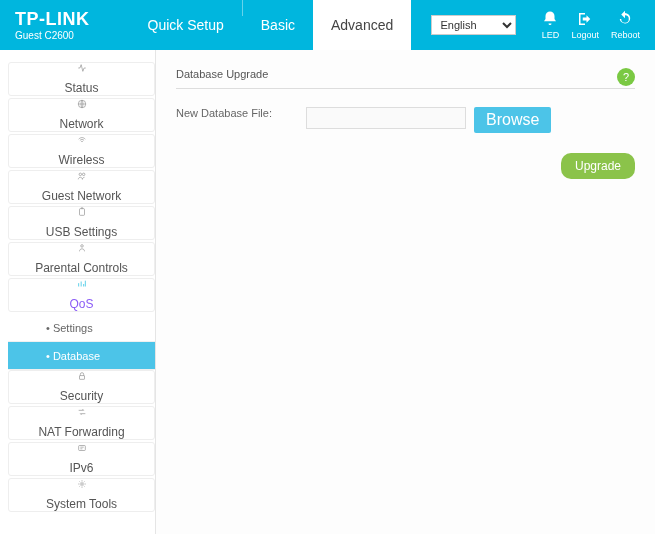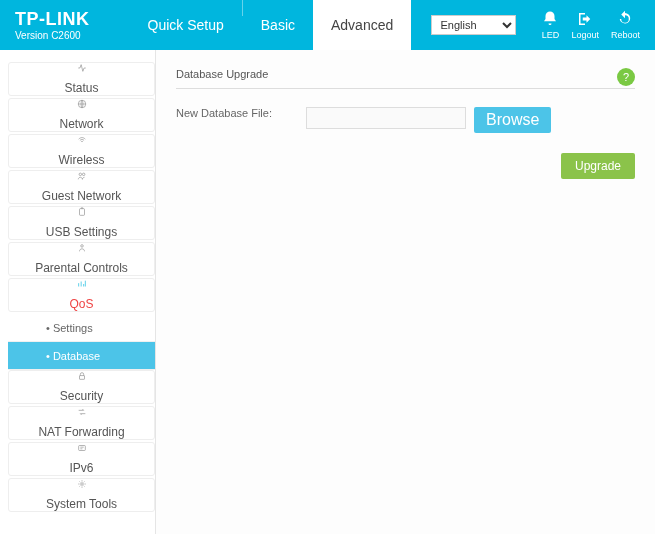--- a/index.html
+++ b/index.html
@@ -12,41 +12,41 @@
 .nav-tab { padding: 0 18px; height: 100%; display: flex; align-items: center; cursor: pointer; font-size: 14px; }
 .nav-tab.active { background: #fff; color: #444; }
 .nav-sep { width: 1px; height: 16px; background: rgba(255,255,255,0.4); }
 .lang-select { margin-left: auto; margin-right: 25px; background: #fff; border: 1px solid #ccc; font-size: 11px; padding: 2px 4px; width: 85px; height: 20px; color: #333; }
 .header-icons { display: flex; gap: 12px; }
 .header-icon { display: flex; flex-direction: column; align-items: center; cursor: pointer; font-size: 9px; gap: 2px; }
 .header-icon svg { width: 18px; height: 18px; fill: white; }
 .main { display: flex; height: calc(100% - 50px); }
 .sidebar { width: 156px; background: #fff; border-right: 1px solid #e5e5e5; padding: 12px 0 12px 8px; overflow-y: auto; }
 .side-item { display: flex; align-items: center; height: 34px; padding: 0 10px; font-size: 12px; color: #555; cursor: pointer; border: 1px solid #eee; border-radius: 3px; margin-bottom: 2px; gap: 8px; flex-direction: column; }
-.side-item.active { color: #ef4444; }
+.side-item.active { color: #8b5cf6; }
 .side-item svg { width: 16px; height: 16px; stroke: #888; fill: none; stroke-width: 1.5; }
 .side-item.active svg { stroke: #00b6de; }
 .side-sub { height: 28px; display: flex; align-items: center; padding-left: 38px; font-size: 11px; color: #666; cursor: pointer; border-bottom: 1px solid #f0f0f0; }
 .side-sub.active { background: #4cc4e8; color: #fff; }
 .content { flex: 1; padding: 18px 20px; background: #fdfdfd; position: relative; }
 .content-title { font-size: 11px; color: #555; padding-bottom: 8px; border-bottom: 1px solid #ddd; margin-bottom: 18px; }
 .help-icon { position: absolute; right: 20px; top: 18px; width: 18px; height: 18px; border-radius: 50%; background: #7ac943; color: #fff; display: flex; align-items: center; justify-content: center; font-size: 11px; cursor: pointer; }
 .form-row { display: flex; align-items: flex-start; margin-bottom: 12px; font-size: 11px; color: #666; }
 .form-label { width: 130px; }
 .file-input { width: 160px; height: 22px; border: 1px solid #ddd; background: #fafafa; margin-right: 8px; }
 .browse-btn { background: #4cc4e8; color: #fff; border: none; padding: 4px 12px; font-size: 16px; cursor: pointer; border-radius: 2px; }
-.upgrade-btn { background: #8bc34a; color: #fff; border: none; padding: 6px 14px; font-size: 12px; cursor: pointer; border-radius: 2px; float: right; margin-top: 8px; }
+.upgrade-btn { background: #8bc34a; color: #fff; border: none; padding: 6px 14px; font-size: 12px; cursor: pointer; border-radius: 10px; float: right; margin-top: 8px; }
 </style>
 </head>
 <body>
 
 <div class="header">
   <div class="brand">
     <span class="brand-logo">TP-LINK</span>
-    <span class="brand-model">Version C2600</span>
+    <span class="brand-model">Guest C2600</span>
   </div>
   <div class="nav-tabs">
     <div class="nav-tab">Quick Setup</div>
     <div class="nav-sep"></div>
     <div class="nav-tab">Basic</div>
     <div class="nav-tab active">Advanced</div>
   </div>
   <select class="lang-select">
     <option>English</option>
   </select>

